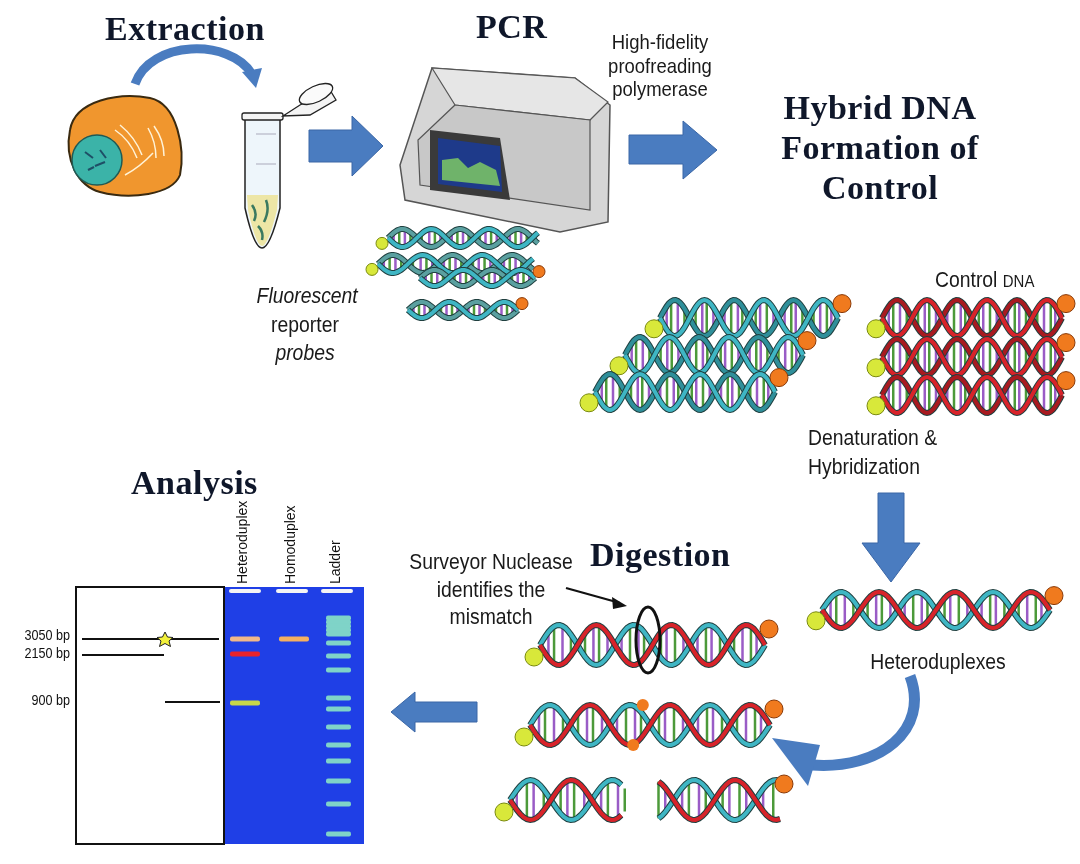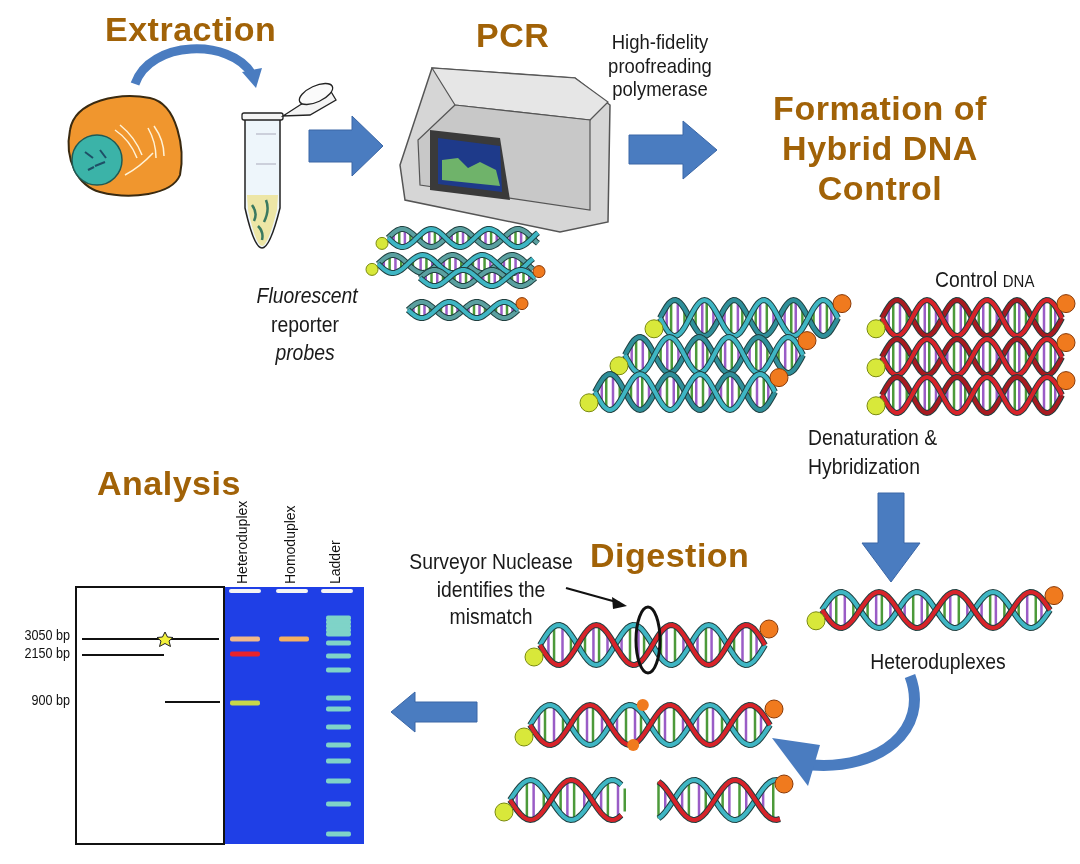--- a/index.html
+++ b/index.html
@@ -1,40 +1,40 @@
 <!DOCTYPE html>
 <html><head>
 <meta charset="utf-8">
 <style>
   html, body { margin:0; padding:0; background:#ffffff; }
   body { width:1080px; height:864px; position:relative; overflow:hidden;
          font-family:"Liberation Sans", sans-serif; }
-  .stage-title { position:absolute; font-family:Liberation Sans, sans-serif; font-weight:bold;
-                 color:#a16207; letter-spacing:0.5px; white-space:nowrap; }
+  .stage-title { position:absolute; font-family:Liberation Serif, serif; font-weight:bold;
+                 color:#0f172a; letter-spacing:0.5px; white-space:nowrap; }
   .label { position:absolute; font-family:"Liberation Sans", sans-serif; color:#1a1a1a;
            text-align:center; line-height:1.12; transform:scaleX(0.88); transform-origin:center top; }
   .it { font-style:italic; }
   svg { position:absolute; overflow:visible; }
   .gel-label { position:absolute; font-family:"Liberation Sans", sans-serif; font-size:14px; color:#111;
                transform:rotate(-90deg); transform-origin:left bottom; white-space:nowrap; }
   .bp { position:absolute; font-family:"Liberation Sans", sans-serif; font-size:14px; color:#111;
         transform:scaleX(0.9); transform-origin:right center; text-align:right; width:70px; }
 </style>
 </head>
 <body>
 
 <div class="stage-title" style="left:105px;top:10px;font-size:34px;">Extraction</div>
-<div class="stage-title" style="left:476px;top:16px;font-size:34px;">PCR</div>
+<div class="stage-title" style="left:476px;top:8px;font-size:34px;">PCR</div>
 <div class="stage-title" style="left:755px;top:88px;font-size:34px;line-height:40px;text-align:center;width:250px;">
+  <div>Hybrid DNA</div>
   <div>Formation of</div>
-  <div>Hybrid DNA</div>
   <div>Control</div>
 </div>
 <div class="stage-title" style="left:590px;top:536px;font-size:34px;">Digestion</div>
-<div class="stage-title" style="left:97px;top:464px;font-size:34px;">Analysis</div>
+<div class="stage-title" style="left:131px;top:464px;font-size:34px;">Analysis</div>
 
 <svg width="1080" height="864" style="left:0;top:0;">
 
   <g>
     <path d="M135,84 C150,40 230,38 252,74" fill="none" stroke="#4a7cc0" stroke-width="9"></path>
     <polygon points="242,72 262,68 256,88" fill="#4a7cc0"></polygon>
   </g>
 
   <g>
     <path d="M70,130 C75,100 120,92 150,98 C178,104 185,150 180,175 C172,195 130,200 100,192 C78,186 64,160 70,130 Z" fill="#f0962e" stroke="#3a2a10" stroke-width="2"></path>

